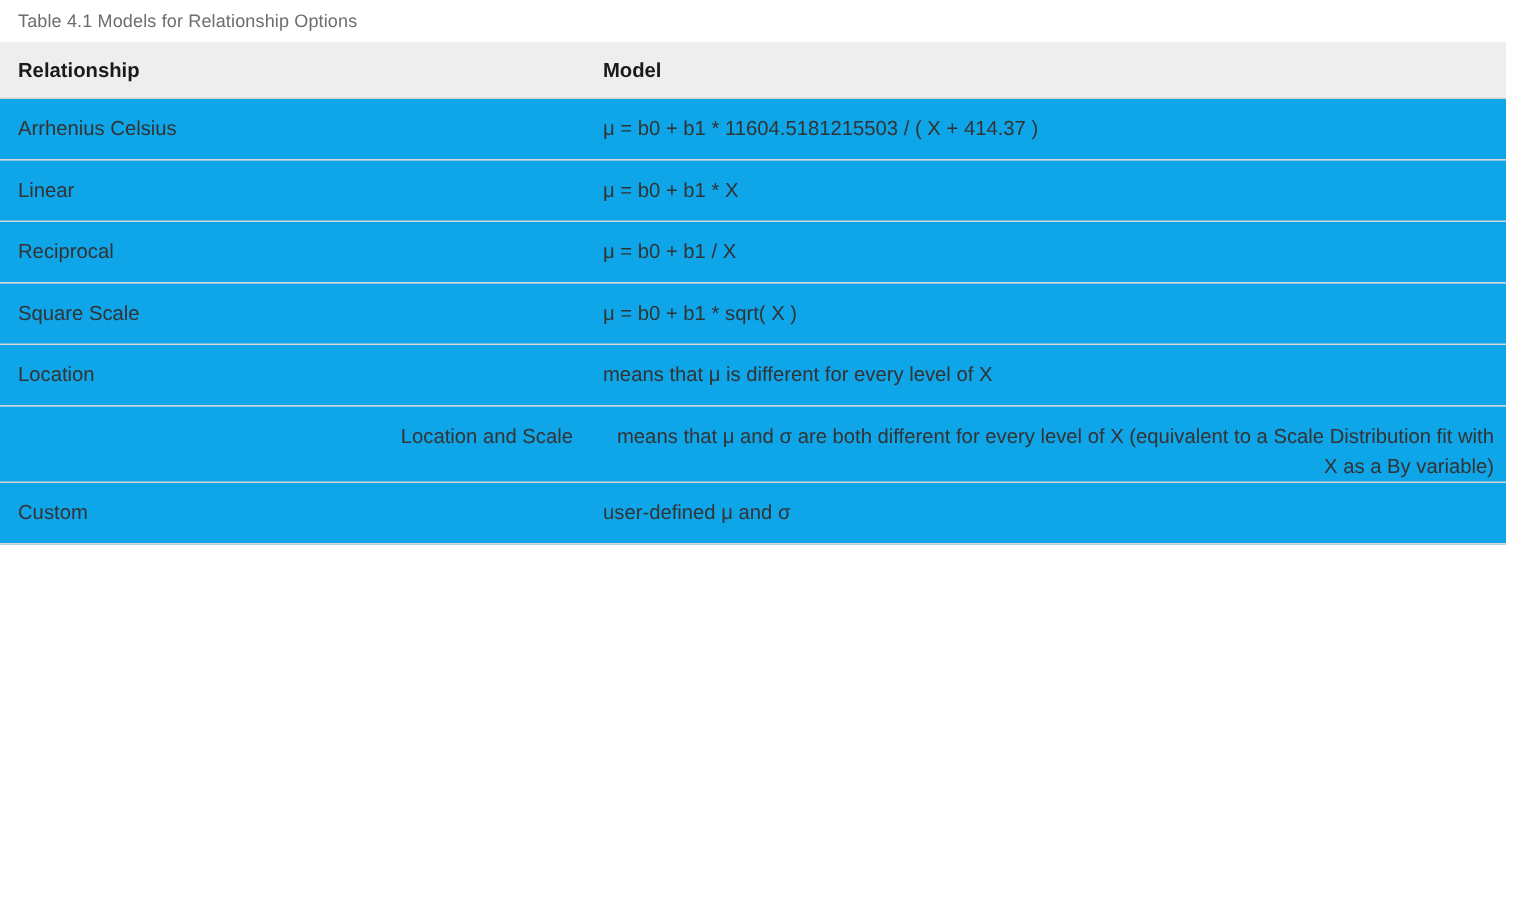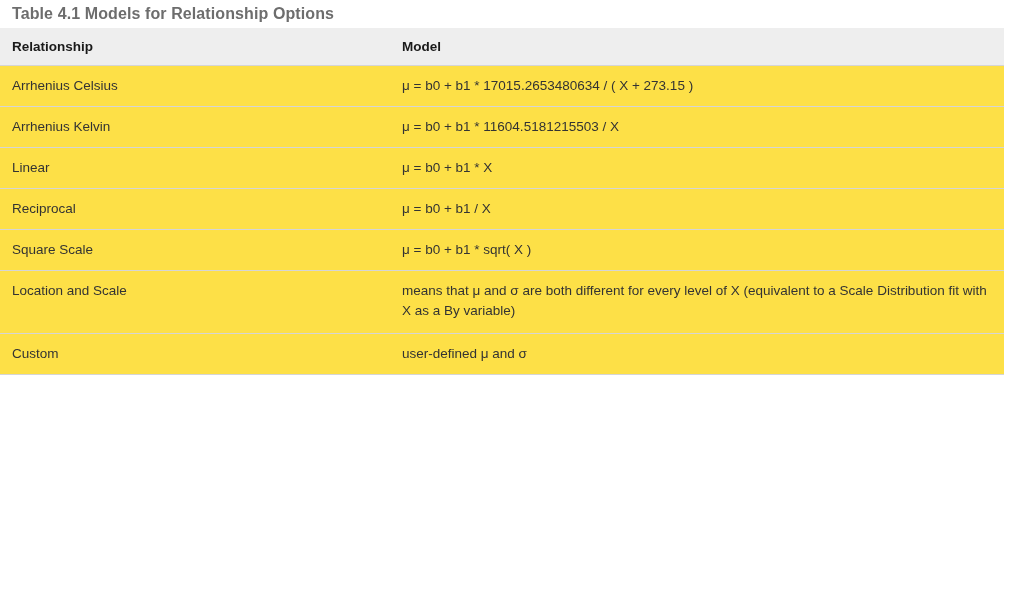--- a/index.html
+++ b/index.html
@@ -9,22 +9,22 @@
   }
   body {
     width: 1016px;
     height: 606px;
     font-family: "Liberation Sans", sans-serif;
     color: #333333;
     overflow: hidden;
   }
 
   .table-caption {
-    font-size: 16px;
-    font-weight: bold;
+    font-size: 12px;
+    font-weight: normal;
     color: #6d6d6d;
     padding: 6px 0 0 12px;
     line-height: 16px;
     letter-spacing: 0.1px;
   }
 
   .models-table {
     width: 1004px;
     border-collapse: collapse;
     table-layout: fixed;
@@ -48,30 +48,31 @@
 
   .models-table tbody td {
     font-size: 13.5px;
     font-weight: normal;
     color: #333333;
     padding: 10px 8px 10px 12px;
     border-top: 1px solid #d5d5d5;
     border-bottom: 1px solid #d5d5d5;
     vertical-align: middle;
     line-height: 20px;
-    background: #fde047;
+    background: #0ea5e9;
   }
 
   .models-table tbody tr td:first-child {
     vertical-align: top;
   }
 
   .models-table tbody tr.tall td {
     padding-top: 10px;
-    padding-bottom: 12px;
+    padding-bottom: 0;
+    text-align: right;
   }
 </style>
 </head>
 <body>
 
 <div class="table-caption">Table 4.1 Models for Relationship Options</div>
 
 <table class="models-table">
   <colgroup>
     <col class="col-relationship">
@@ -79,38 +80,38 @@
   </colgroup>
   <thead>
     <tr>
       <th>Relationship</th>
       <th>Model</th>
     </tr>
   </thead>
   <tbody id="table-body">
       <tr>
         <td>Arrhenius Celsius</td>
-        <td>μ = b0 + b1 * 17015.2653480634 / ( X + 273.15 )</td>
-      </tr>
-      <tr>
-        <td>Arrhenius Kelvin</td>
-        <td>μ = b0 + b1 * 11604.5181215503 / X</td>
+        <td>μ = b0 + b1 * 11604.5181215503 / ( X + 414.37 )</td>
       </tr>
       <tr>
         <td>Linear</td>
         <td>μ = b0 + b1 * X</td>
       </tr>
       <tr>
         <td>Reciprocal</td>
         <td>μ = b0 + b1 / X</td>
       </tr>
       <tr>
         <td>Square Scale</td>
         <td>μ = b0 + b1 * sqrt( X )</td>
       </tr>
+      <tr>
+        <td>Location</td>
+        <td>means that μ is different for every level of X</td>
+      </tr>
       <tr class="tall">
         <td>Location and Scale</td>
         <td>means that μ and σ are both different for every level of X (equivalent to a Scale Distribution fit with X as a By variable)</td>
       </tr>
       <tr>
         <td>Custom</td>
         <td>user-defined μ and σ</td>
       </tr>
     </tbody>
 </table>

